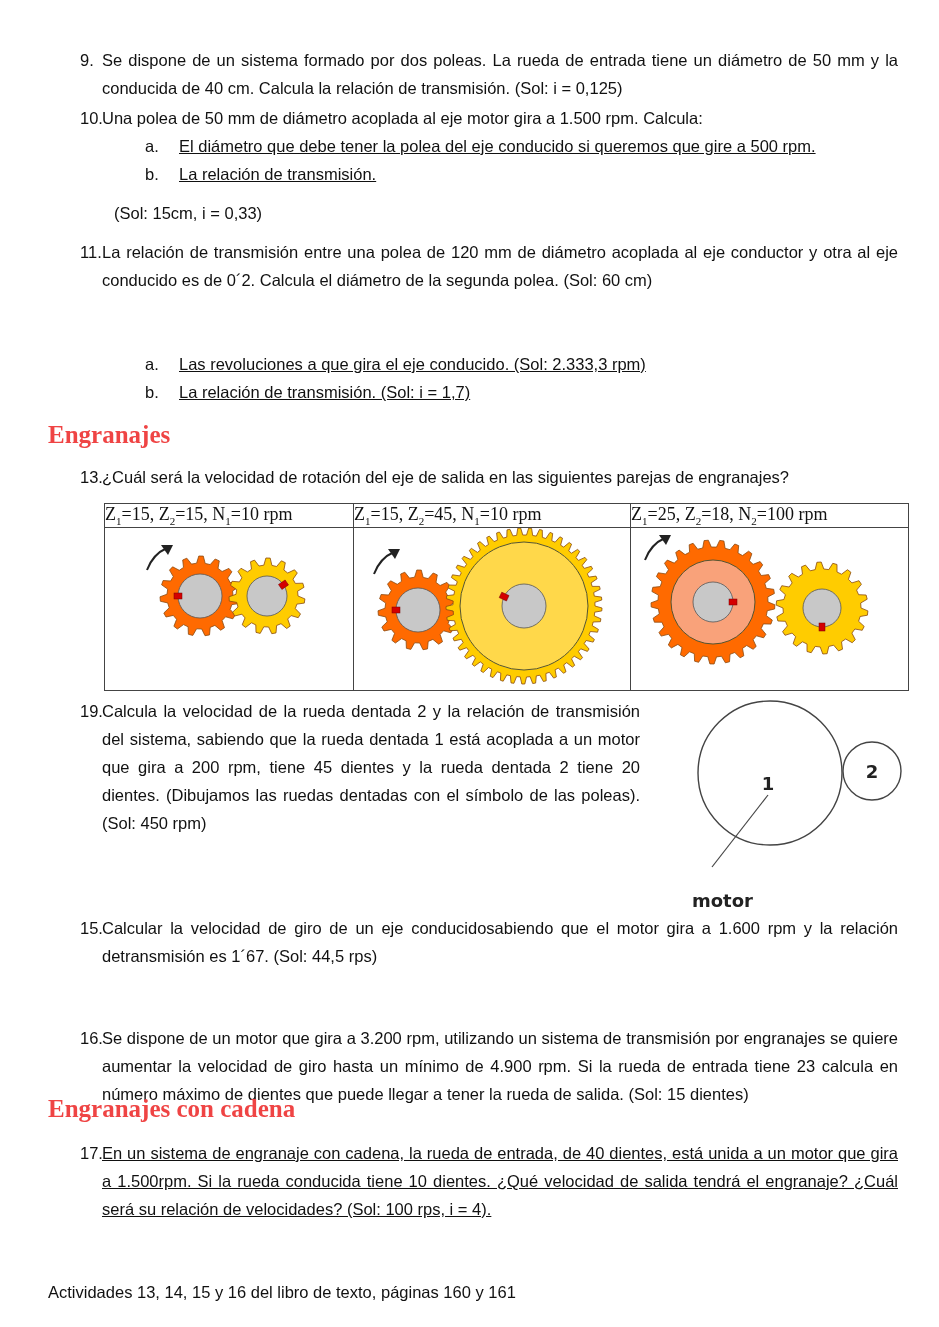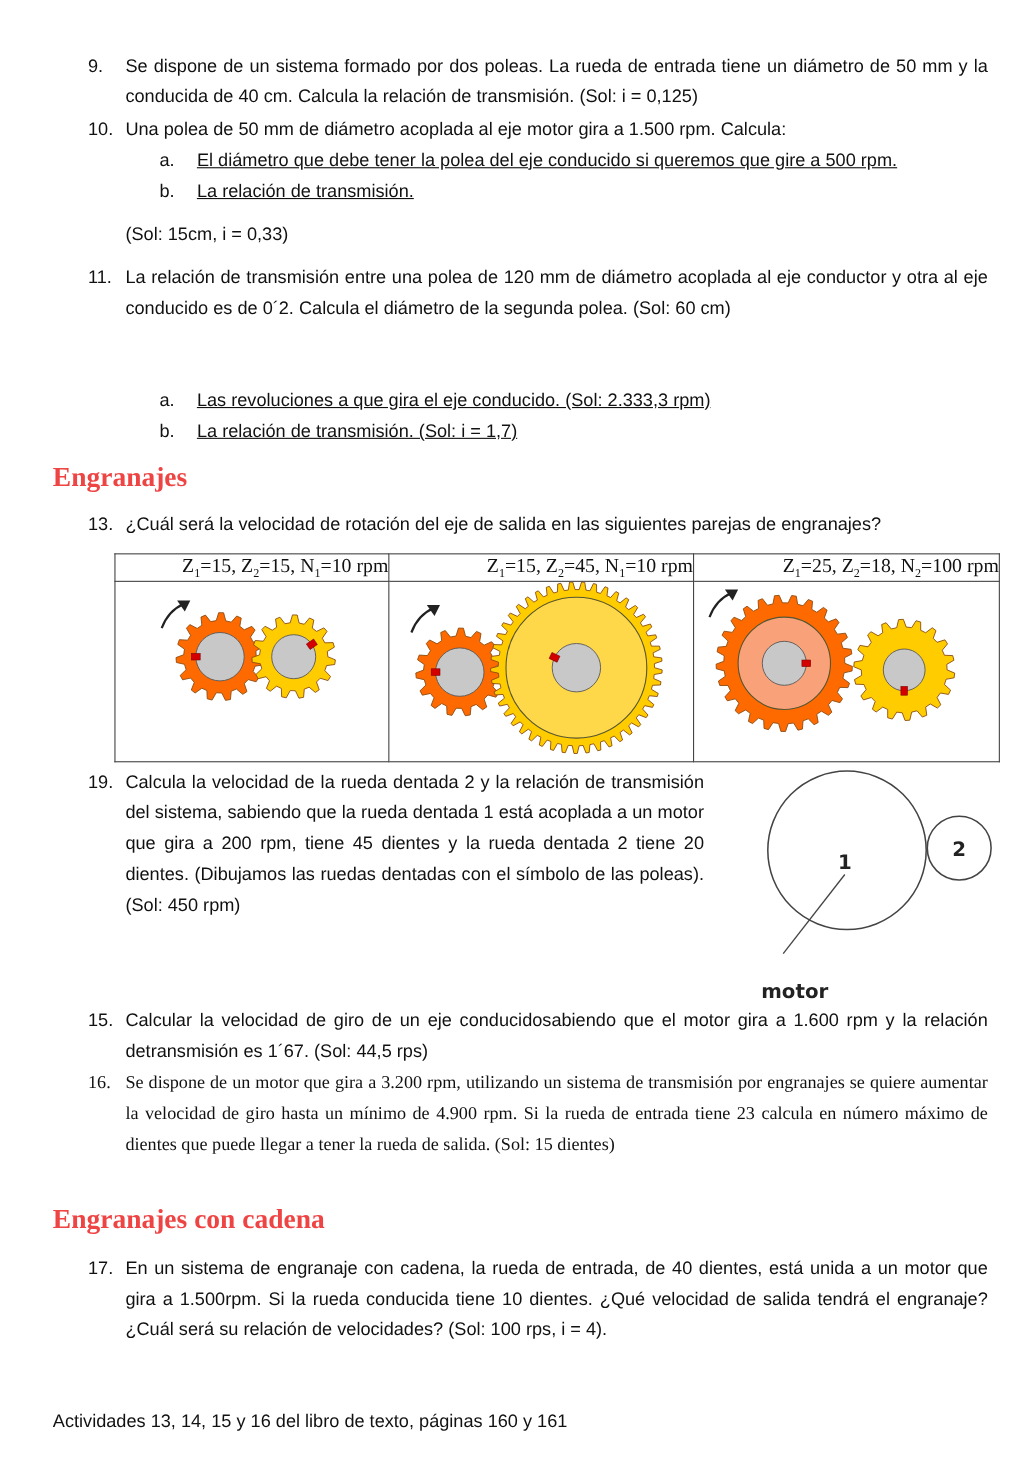--- a/index.html
+++ b/index.html
@@ -1,32 +1,32 @@
 <!DOCTYPE html>
 <html><head>
 <meta charset="utf-8">
 <style>
   html, body { margin: 0; padding: 0; background: #ffffff; }
   body { width: 939px; height: 1327px; position: relative; overflow: hidden;
          font-family: "Liberation Sans", sans-serif; color: #111; font-size: 16.5px; }
   .page { position: absolute; left: 0; top: 0; width: 939px; height: 1327px; }
   .item { position: absolute; left: 80px; width: 818px; line-height: 28px; }
   .item .num { position: absolute; left: 0; top: 0; width: 34px; }
-  .item .txt { margin-left: 34px; display: block; }
+  .item .txt { margin-left: 22px; display: block; }
   .item.just .txt { text-align: justify; text-align-last: left; }
   .sub { position: absolute; left: 145px; width: 750px; line-height: 28px; }
   .sub .lbl { position: absolute; left: 0; width: 34px; }
   .sub .txt { margin-left: 34px; display: block; text-decoration: underline; }
   .plain { position: absolute; line-height: 28px; }
   h2 { position: absolute; left: 48px; margin: 0; font-family: "Liberation Serif", serif;
        font-weight: bold; font-size: 25px; color: #ef4444; line-height: 30px; }
   table.gears { position: absolute; left: 104px; top: 503px; width: 803px;
                 border-collapse: collapse; }
   table.gears th { border: 1px solid #444; font-family: "Liberation Serif", serif;
-                   font-weight: normal; font-size: 18px; height: 22px; padding: 0; text-align: right; margin-left: 36px; }
+                   font-weight: normal; font-size: 18px; height: 22px; padding: 0; text-align: left; margin-left: 36px; }
   table.gears td { border: 1px solid #444; height: 158px; padding: 0; vertical-align: top; }
   table.gears th sub { font-size: 11px; }
   .diag { position: absolute; left: 650px; top: 695px; width: 270px; height: 220px; }
 </style>
 </head>
 <body>
 
 <div class="page">
 
   <div class="item just" style="top:46px;">
@@ -149,27 +149,27 @@
     <text x="118" y="95" font-family="DejaVu Sans, sans-serif" font-weight="bold" font-size="18" text-anchor="middle" fill="#222">1</text>
     <text x="222" y="83" font-family="DejaVu Sans, sans-serif" font-weight="bold" font-size="18" text-anchor="middle" fill="#222">2</text>
     <text x="42" y="212" font-family="DejaVu Sans, sans-serif" font-weight="bold" font-size="18" fill="#222">motor</text>
   </svg>
 
   <div class="item just" style="top:914px;">
     <span class="num">15.</span>
     <span class="txt">Calcular la velocidad de giro de un eje conducidosabiendo que el motor gira a 1.600 rpm y la relación detransmisión es 1´67. (Sol: 44,5 rps)</span>
   </div>
 
-  <div class="item just" style="top:970px;font-family:Liberation Serif, serif;">
+  <div class="item just" style="top:1024px;">
     <span class="num">16.</span>
     <span class="txt">Se dispone de un motor que gira a 3.200 rpm, utilizando un sistema de transmisión por engranajes se quiere aumentar la velocidad de giro hasta un mínimo de 4.900 rpm.  Si la rueda de entrada tiene 23 calcula en número máximo de dientes que puede llegar a tener la rueda de salida. (Sol: 15 dientes)</span>
   </div>
 
   <h2 style="top:1094px;">Engranajes con cadena</h2>
 
-  <div class="item just" style="top:1139px;">
+  <div class="item just" style="top:1139px;text-decoration:underline;">
     <span class="num">17.</span>
     <span class="txt">En un sistema de engranaje con cadena, la rueda de entrada, de 40 dientes, está unida a un motor que gira a 1.500rpm.  Si la rueda conducida tiene 10 dientes. ¿Qué velocidad de salida tendrá el engranaje? ¿Cuál será su relación de velocidades? (Sol: 100 rps, i = 4).</span>
   </div>
 
 
   <div class="plain" style="left:48px; top:1278px;">Actividades 13, 14, 15 y 16 del libro de texto, páginas 160 y 161</div>
 </div>
 
 </body></html>

